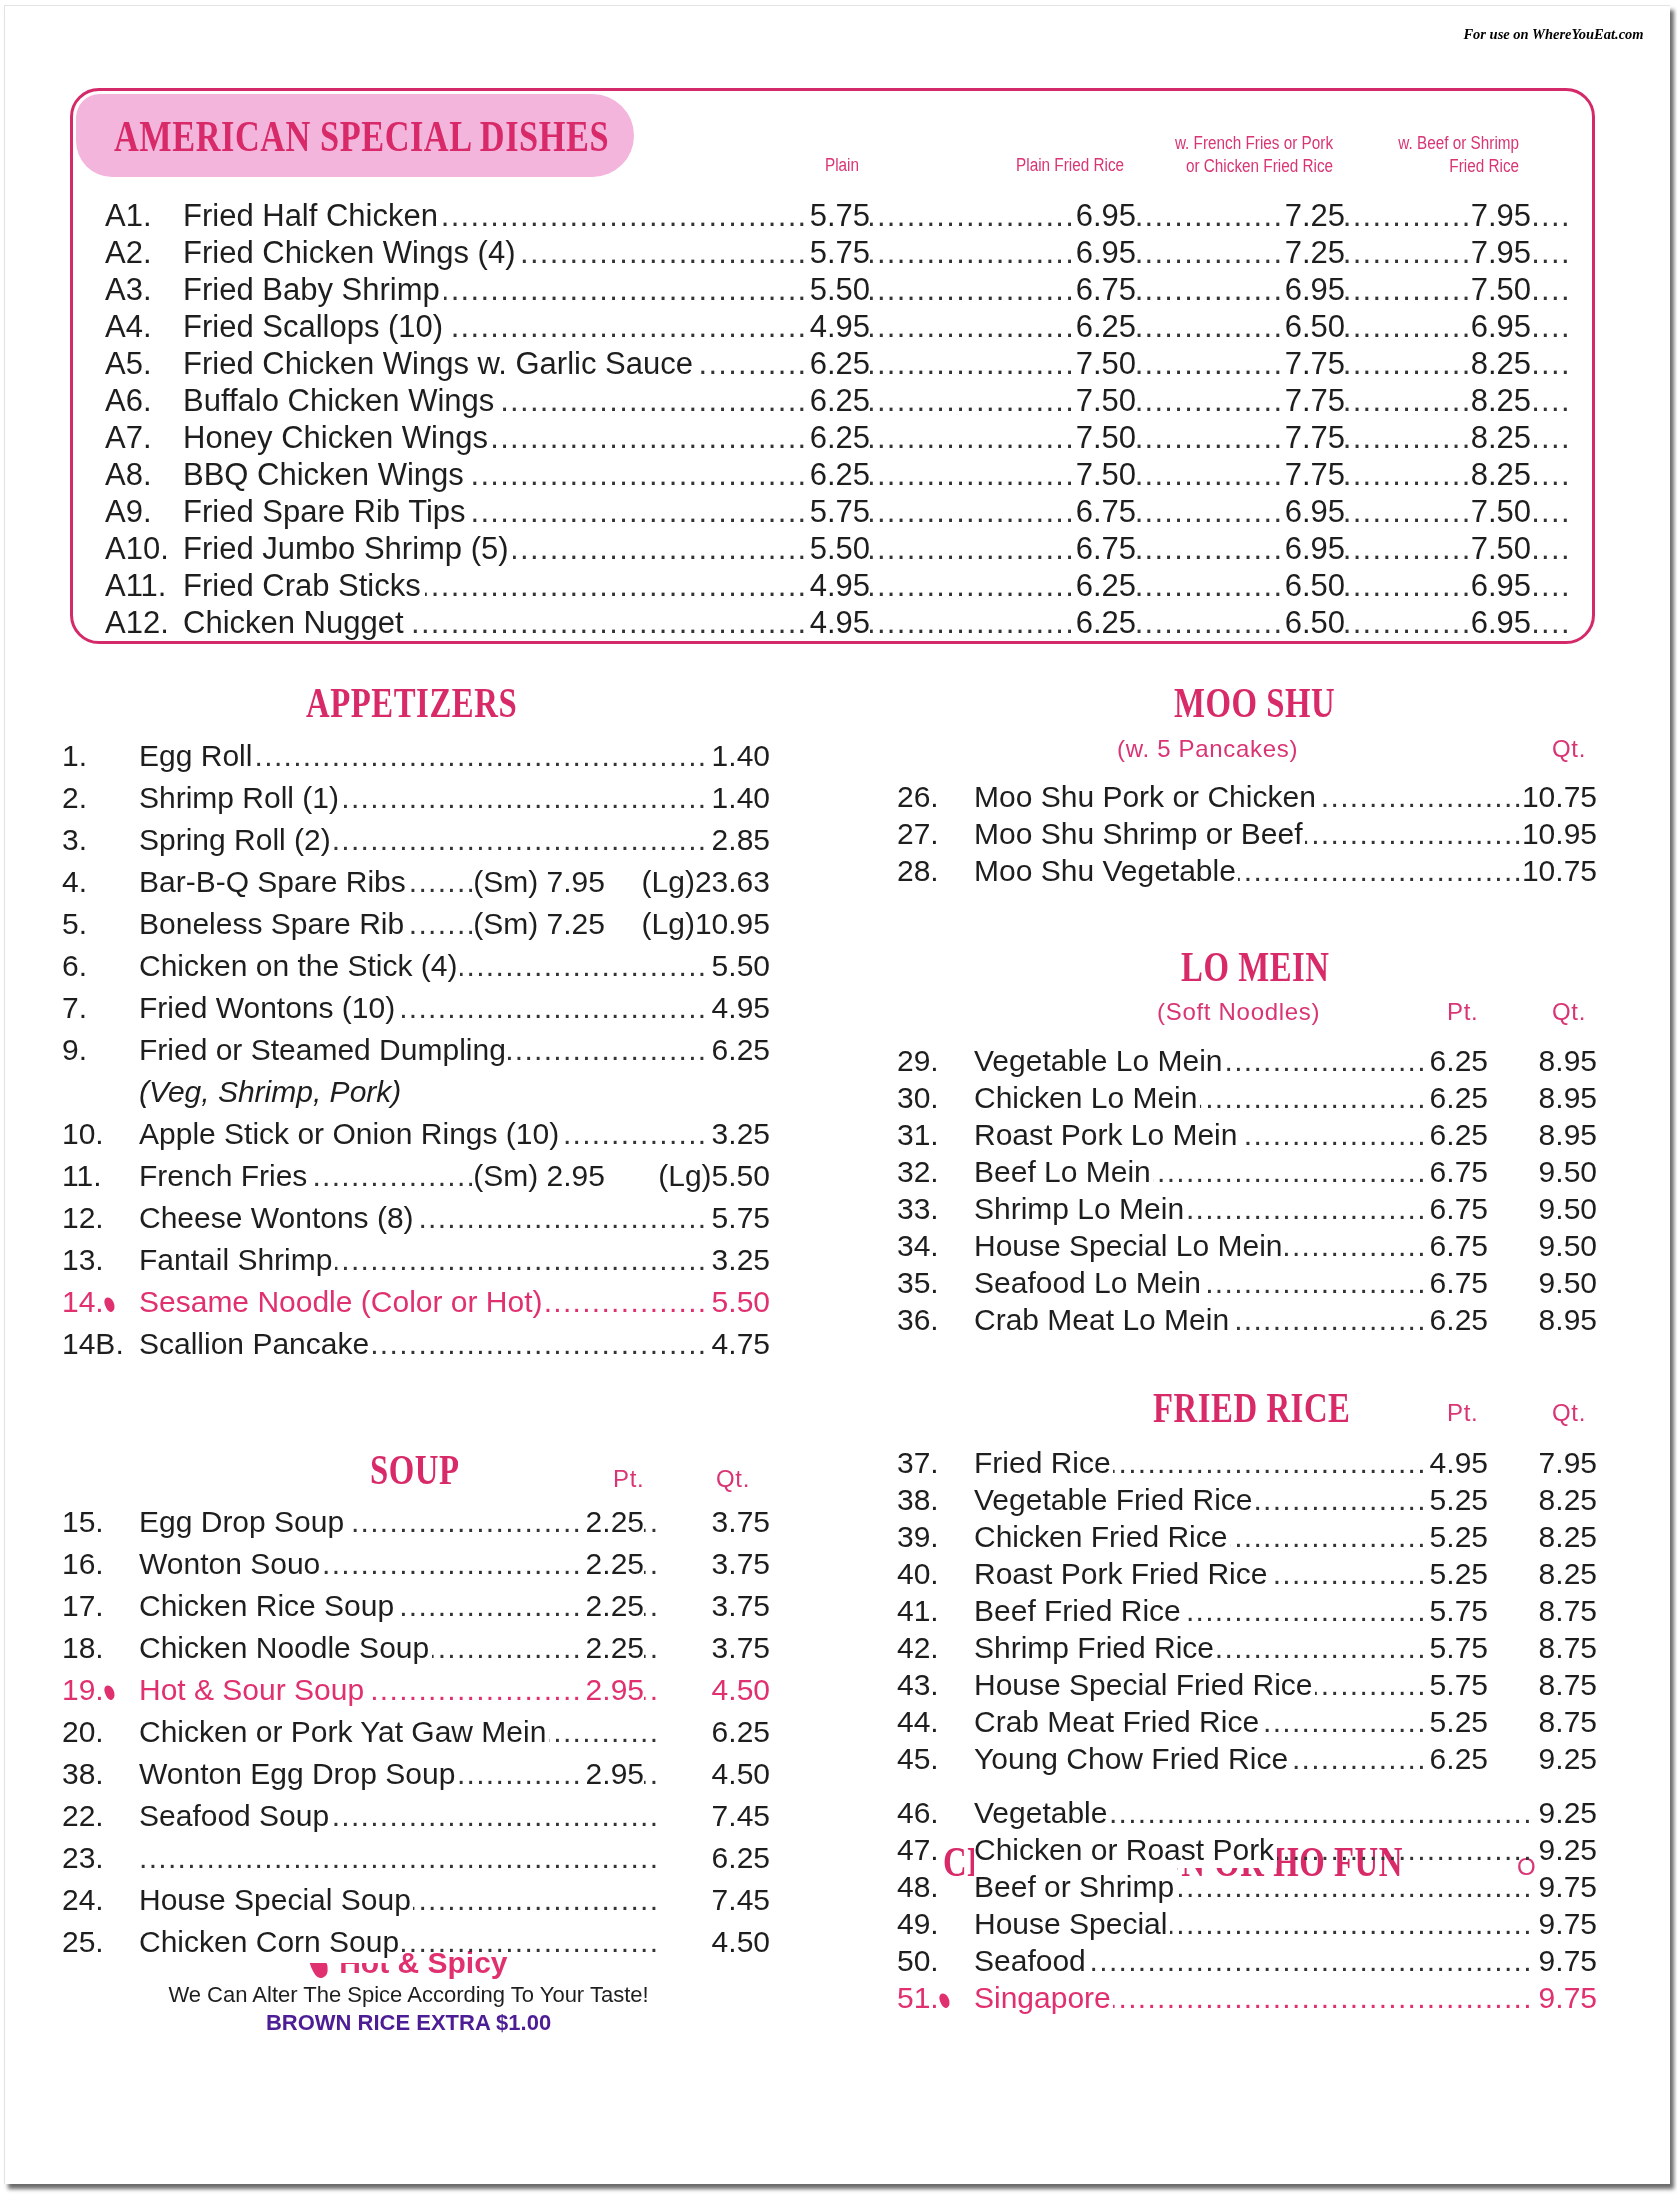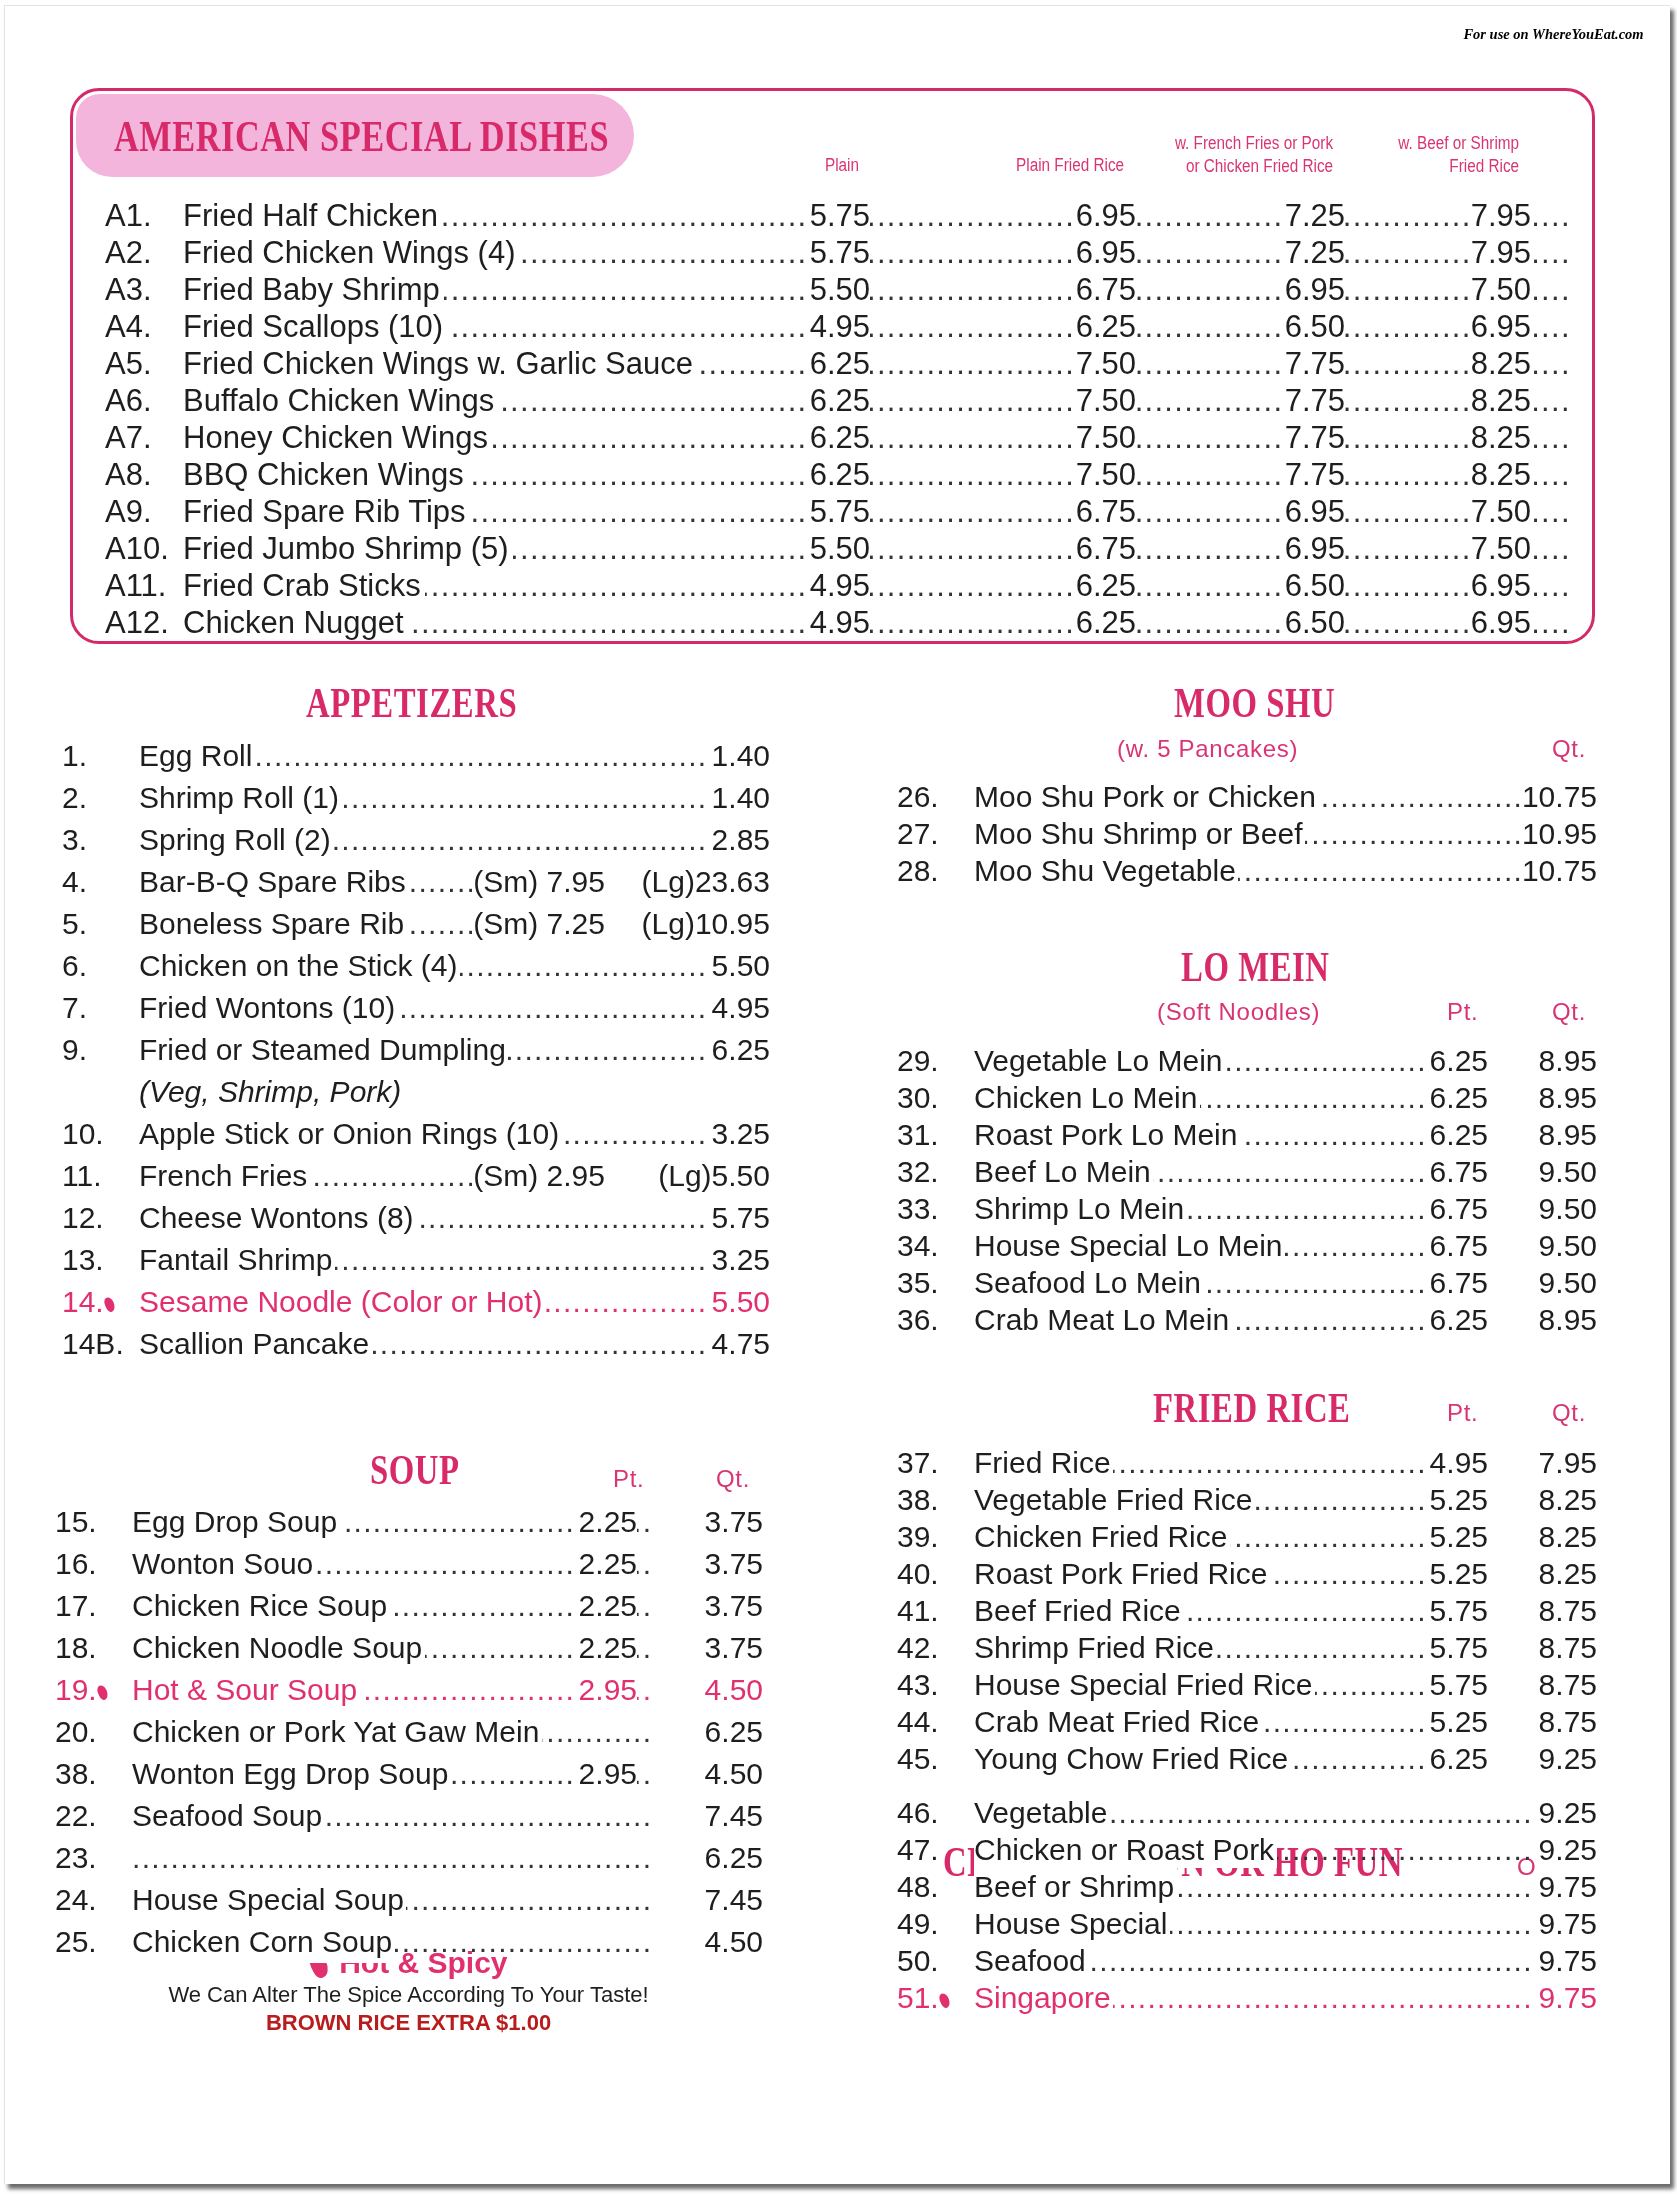--- a/index.html
+++ b/index.html
@@ -39,21 +39,21 @@
   .row .pr { position: absolute; text-align: right; z-index: 3; background: #fff; padding-left: 1.3px; }
   .row.red, .row.red .dots { color: #e0306f; }
   .pepper { display: inline-block; width: 9.3px; height: 14.5px; background: #e0306f;
             border-radius: 50% 50% 60% 40%; transform: rotate(-25deg); margin: 0 4px 0 1.3px; vertical-align: middle; }
   .italic-note { font-style: italic; }
 
   .footer { position: absolute; left: 106px; top: 1940px; width: 595px; text-align: center; }
   .footer .hot { font-size: 30px; font-weight: bold; color: #e0306f; }
   .footer .hot .pepper { width: 16px; height: 26.4px; }
   .footer .alter { font-size: 22px; color: #1e1e1e; margin-top: 1.3px; }
-  .footer .brown { font-size: 22px; font-weight: bold; color: #b91c1c; margin-top: 2.6px; }
+  .footer .brown { font-size: 22px; font-weight: bold; color: #4c1d95; margin-top: 2.6px; }
 </style>
 </head>
 <body>
 
 <div class="page">
 
   <div class="watermark">For use on WhereYouEat.com</div>
 
   <div class="specials">
     <div class="specials-banner"></div>
@@ -276,21 +276,21 @@
         <span class="num">14B.</span>
         <span class="dots" style="right: 48px;">................................................................................................................................................................................................................................................................................................................................................................................................................</span>
         <span class="label">Scallion Pancake</span>
         <span class="pr" style="right: 0px;">4.75</span>
       </div>
     </div>
 
   <div class="serif-title sec-title" style="left:365px; top:1440px;">SOUP</div>
   <div class="sub" style="left:608px; top:1459px;">Pt.</div>
   <div class="sub" style="left:711px; top:1459px;">Qt.</div>
-  <div class="list" id="soup-list" style="left:50px; top:1495px; width:708px;">
+  <div class="list" id="soup-list" style="left:57px; top:1495px; width:708px;">
       <div class="row">
         <span class="num">15.</span>
         <span class="dots" style="right: 110px;">................................................................................................................................................................................................................................................................................................................................................................................................................</span>
         <span class="label">Egg Drop Soup</span>
         <span class="pr" style="right: 126px;">2.25</span>
         <span class="pr" style="right: 0px;">3.75</span>
       </div>
       <div class="row">
         <span class="num">16.</span>
         <span class="dots" style="right: 110px;">................................................................................................................................................................................................................................................................................................................................................................................................................</span>

